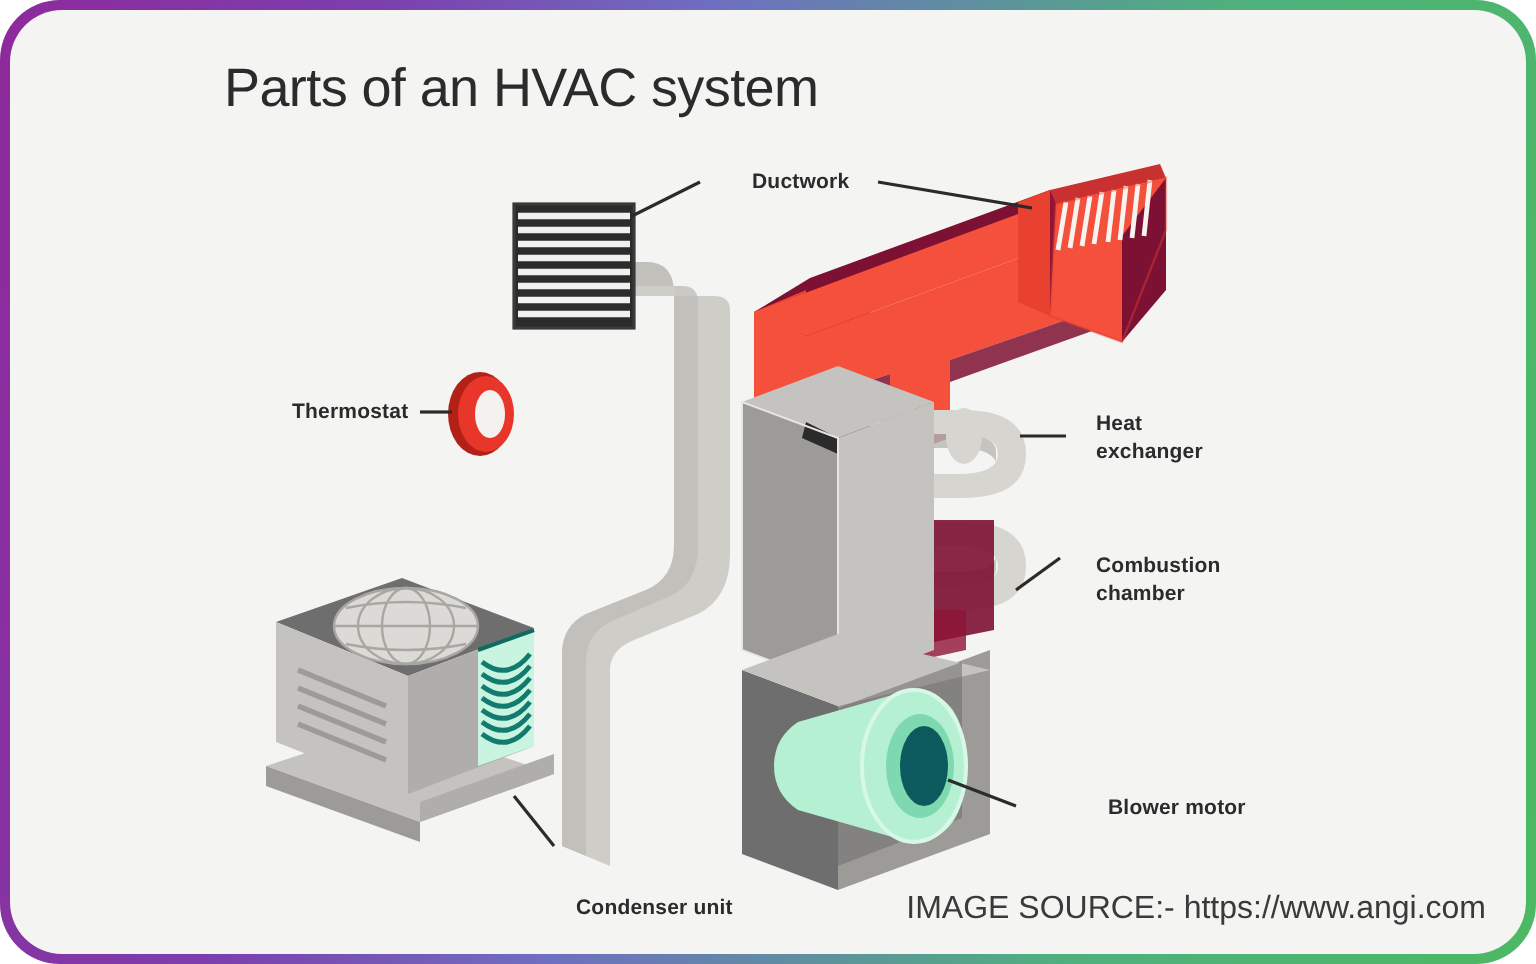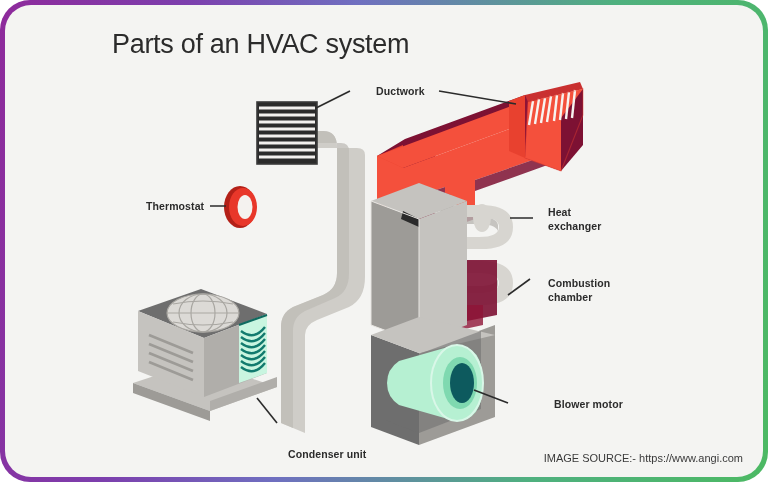--- a/index.html
+++ b/index.html
@@ -10,21 +10,21 @@
          background:linear-gradient(100deg,#8e2a9b 0%,#7c3fad 22%,#6f6fc0 42%,#4fb07f 72%,#4cb963 100%);
          border-radius:30px;padding:5px;}
   #canvas{position:relative;width:100%;height:100%;background:#f4f4f2;
           border-radius:26px;overflow:hidden;}
 
   .title{position:absolute;left:107px;top:24px;font-size:27px;font-weight:normal;
          color:#2b2b2b;letter-spacing:-0.3px;}
 
   .lbl{position:absolute;font-size:10.5px;font-weight:bold;color:#2b2b2b;
        line-height:14px;letter-spacing:0.1px;padding-left:15px;}
-  .src{position:absolute;right:20px;bottom:13px;font-size:11px;color:#3a3a3a;
+  .src{position:absolute;right:20px;bottom:13px;font-size:16px;color:#3a3a3a;
        font-weight:normal;}
 
   svg{position:absolute;left:0;top:0;}
 </style>
 </head>
 <body>
 
 <div id="frame">
   <div id="canvas">
 

